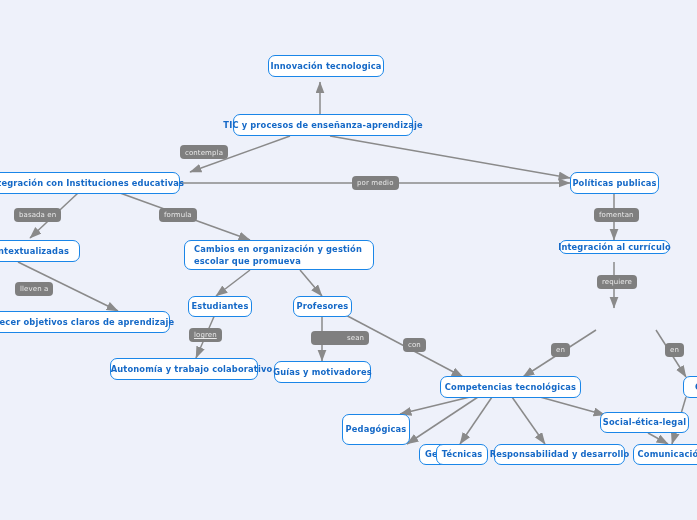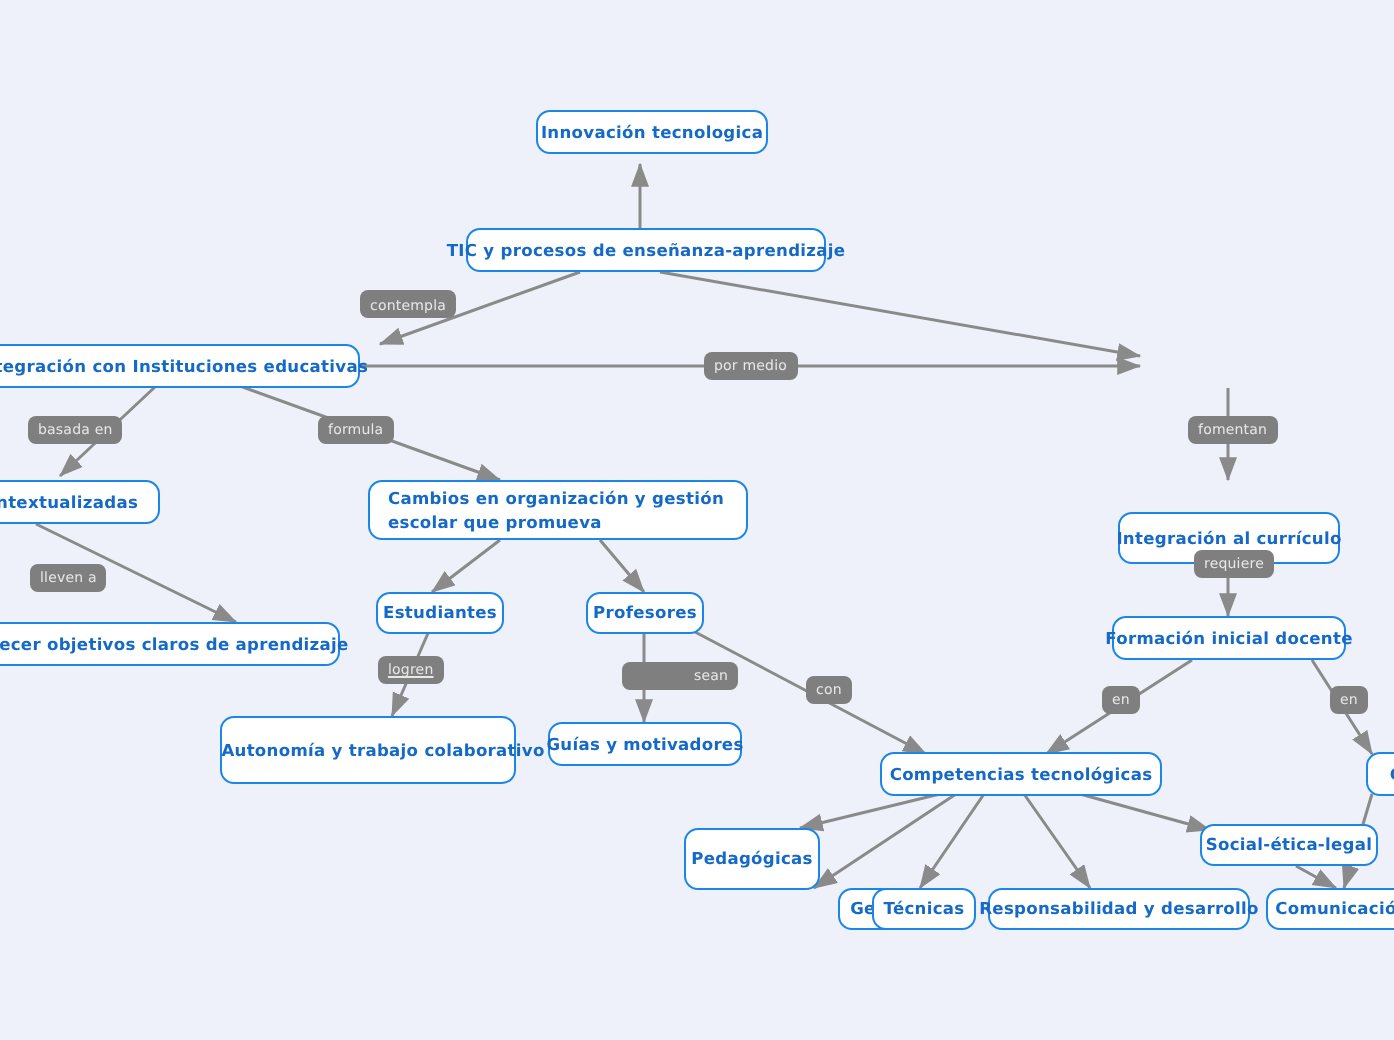--- a/index.html
+++ b/index.html
@@ -112,50 +112,50 @@
   </div>
 
   <div class="node" style="left:233px; top:114px; width:180px; height:22px;">
     <span>TIC y procesos de enseñanza-aprendizaje</span>
   </div>
 
   <div class="node" style="left:-8px; top:172px; width:188px; height:22px;">
     <span>Integración con Instituciones educativas</span>
   </div>
 
+  <div class="node" style="left:570px; top:172px; width:89px; height:22px;">
+    <span>Políticas publicas</span>
+  </div>
 
   <div class="node" style="left:-32px; top:240px; width:112px; height:22px;">
     <span>s contextualizadas</span>
   </div>
 
   <div class="node multiline" style="left:184px; top:240px; width:190px; height:30px;">
     <span>Cambios en organización y gestión escolar que promueva</span>
   </div>
 
-  <div class="node" style="left:559px; top:256px; width:111px; height:26px;">
+  <div class="node" style="left:559px; top:240px; width:111px; height:14px;">
     <span>Integración al currículo</span>
   </div>
 
   <div class="node" style="left:-26px; top:311px; width:196px; height:22px;">
     <span>Establecer objetivos claros de aprendizaje</span>
   </div>
 
   <div class="node" style="left:188px; top:296px; width:64px; height:21px;">
     <span>Estudiantes</span>
   </div>
 
   <div class="node" style="left:293px; top:296px; width:59px; height:21px;">
     <span>Profesores</span>
   </div>
 
-  <div class="node" style="left:556px; top:308px; width:117px; height:22px;">
-    <span>Formación inicial docente</span>
-  </div>
-
-  <div class="node" style="left:110px; top:358px; width:148px; height:34px;padding-left:24px;">
+
+  <div class="node" style="left:110px; top:358px; width:148px; height:22px;padding-left:24px;">
     <span>Autonomía y trabajo colaborativo</span>
   </div>
 
   <div class="node" style="left:274px; top:361px; width:97px; height:22px;">
     <span>Guías y motivadores</span>
   </div>
 
   <div class="node" style="left:440px; top:376px; width:141px; height:22px;">
     <span>Competencias tecnológicas</span>
   </div>

